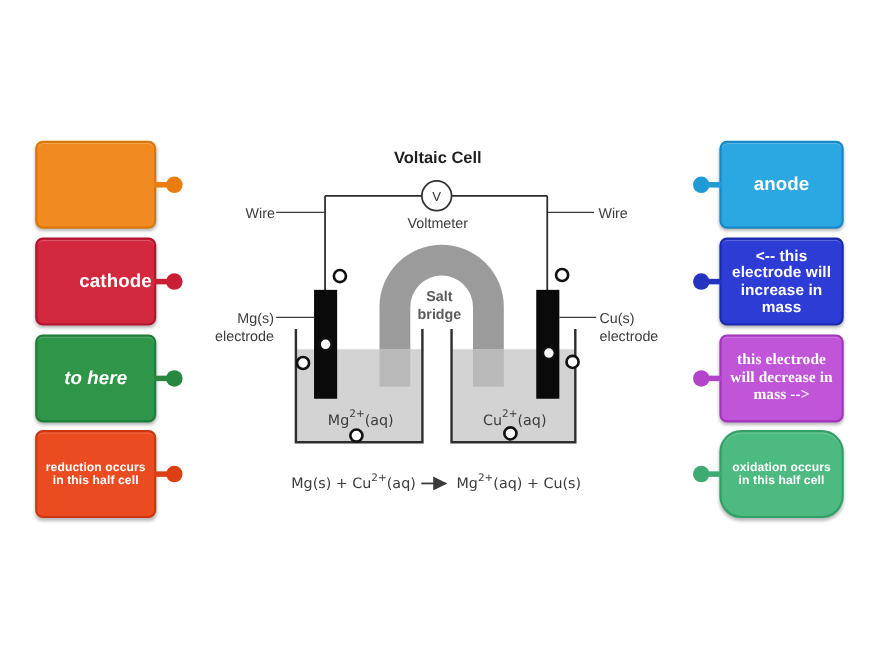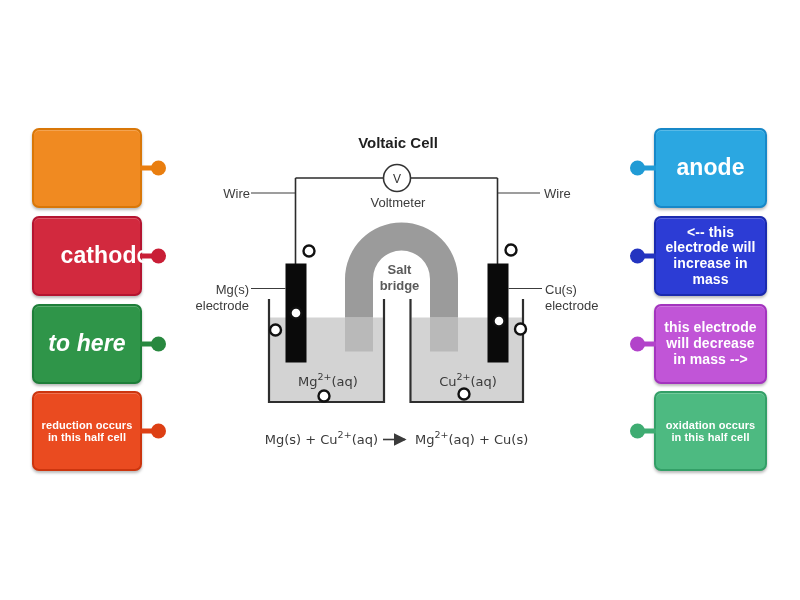--- a/index.html
+++ b/index.html
@@ -13,21 +13,21 @@
     display:flex;align-items:center;justify-content:center;
     box-shadow:0 2px 3px rgba(0,0,0,.28), inset 0 1px 0 rgba(255,255,255,.22);
   }
   .chip .chip-text{
     color:#fff;font-weight:bold;text-align:center;line-height:1.12;
     padding:0 6px;letter-spacing:.1px;
   }
   .chip.colL{left:32px;width:110px;}
   .chip.colR{left:654px;width:113px;}
   .row0{top:128px}.row1{top:216px}.row2{top:304px}.row3{top:391px}
-  .fs19{font-size:23px}.fs17{font-size:17px}.fs155{font-size:11px}.fs14{font-size:14px}
+  .fs19{font-size:17px}.fs17{font-size:17px}.fs155{font-size:11px}.fs14{font-size:14px}
 
   .connector{position:absolute;top:50%;transform:translateY(-50%);display:flex;align-items:center;}
   .connector.rt{left:100%;}
   .connector.lt{right:100%;flex-direction:row-reverse;}
   .stub{width:13px;height:5px;display:block;}
   .dot{width:15px;height:15px;border-radius:50%;display:block;margin:0 -2px;}
 
   
   svg{position:absolute;left:0;top:0;}
   .dia-text{font-family:"Liberation Sans",sans-serif;font-size:13px;fill:#3c3c3c;}
@@ -154,28 +154,28 @@
       <span class="dot" style="background-color: rgb(32, 155, 213);"></span>
     </span>
   </div>
   <div class="chip colR row1" style="background-color: rgb(44, 60, 213); border-color: rgb(26, 42, 174);">
     <span class="chip-text fs14">&lt;-- this electrode will increase in mass</span>
     <span class="connector lt">
       <span class="stub" style="background-color: rgb(36, 52, 192);"></span>
       <span class="dot" style="background-color: rgb(36, 52, 192);"></span>
     </span>
   </div>
-  <div class="chip colR row2" style="background-color: rgb(193, 85, 215); border-color: rgb(163, 52, 190);">
+  <div class="chip colR row2" style="background-color: rgb(193, 85, 215); border-color: rgb(163, 52, 190); font-family: Liberation Serif, serif;">
     <span class="chip-text fs14">this electrode will decrease in mass --&gt;</span>
     <span class="connector lt">
       <span class="stub" style="background-color: rgb(178, 67, 202);"></span>
       <span class="dot" style="background-color: rgb(178, 67, 202);"></span>
     </span>
   </div>
-  <div class="chip colR row3" style="background-color: rgb(77, 186, 129); border-color: rgb(51, 159, 103);">
+  <div class="chip colR row3" style="background-color: rgb(77, 186, 129); border-color: rgb(51, 159, 103); border-radius: 20px;">
     <span class="chip-text fs155">oxidation occurs in this half cell</span>
     <span class="connector lt">
       <span class="stub" style="background-color: rgb(62, 172, 114);"></span>
       <span class="dot" style="background-color: rgb(62, 172, 114);"></span>
     </span>
   </div>
 
 </div>
 
 </body></html>

